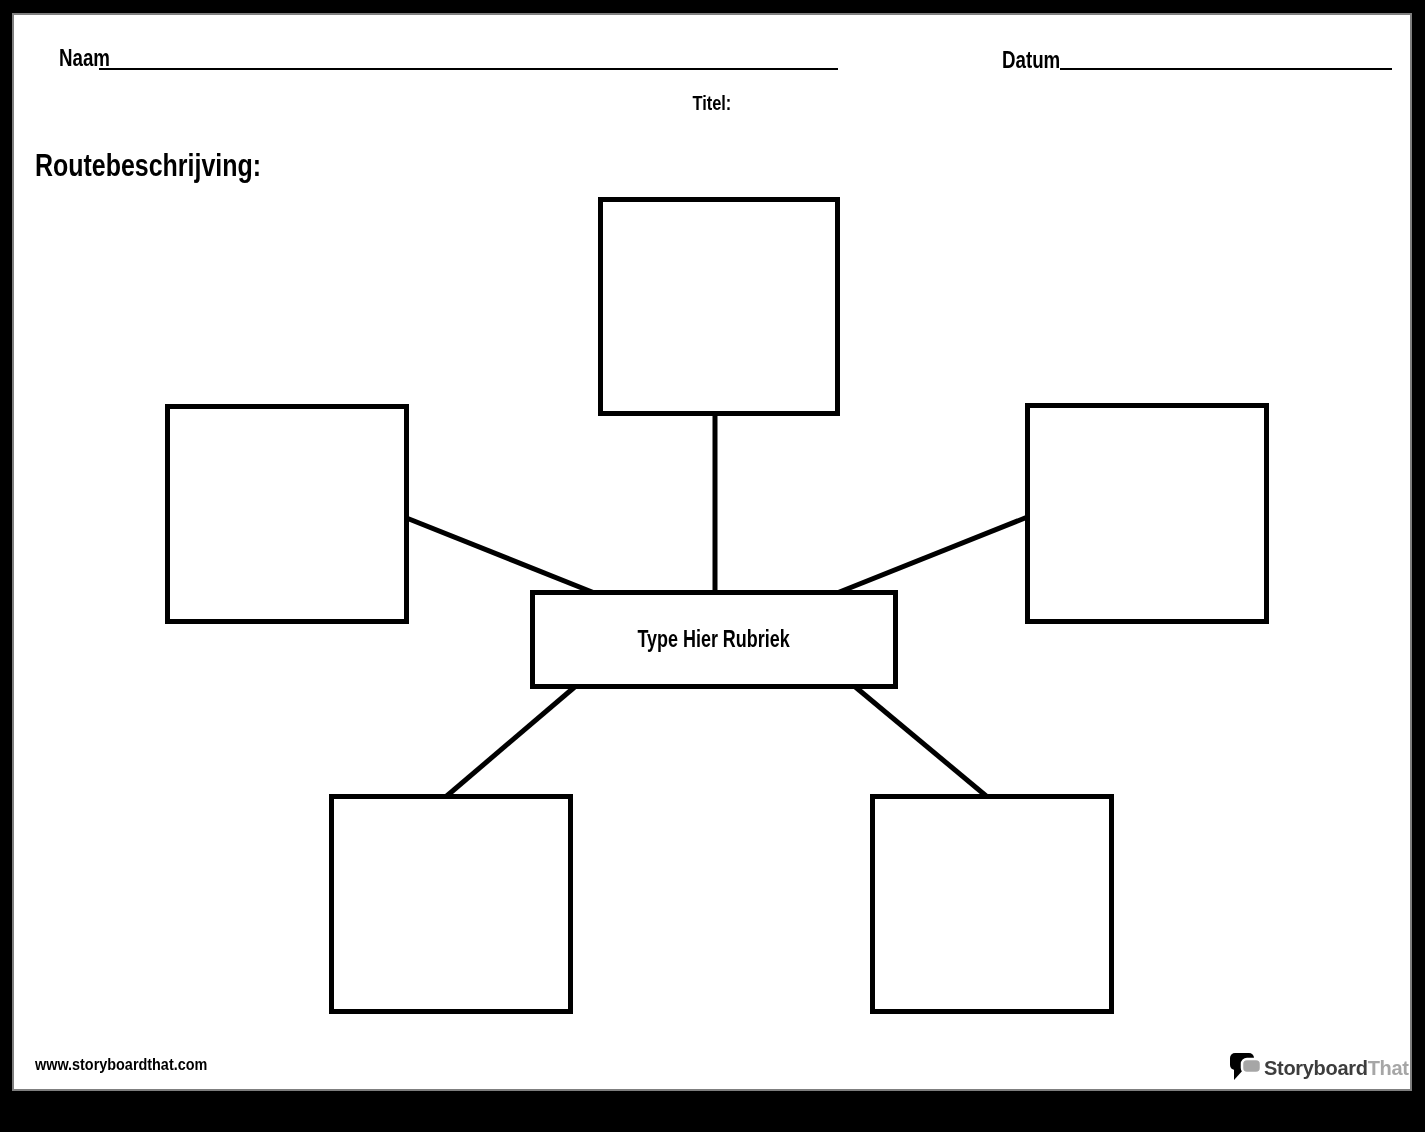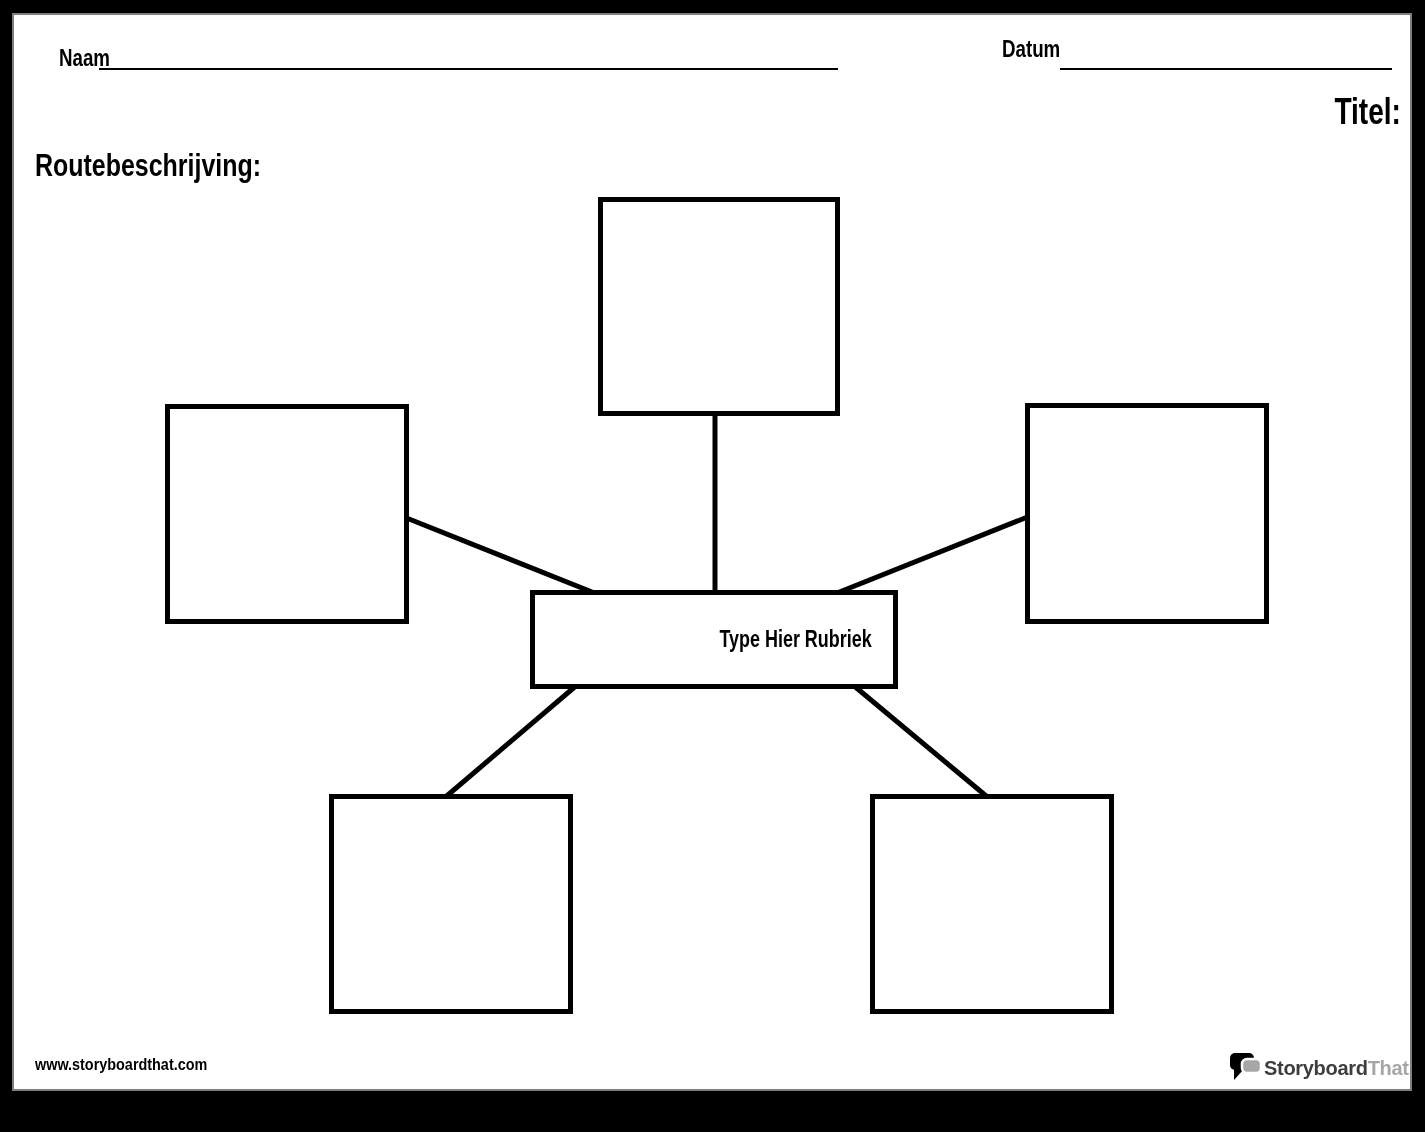--- a/index.html
+++ b/index.html
@@ -29,36 +29,36 @@
     white-space:nowrap;
   }
   .cond.center{transform-origin:50% 50%;}
   .field-label{font-size:24px;text-align:center;}
   .write-line{
     border-bottom:2px solid #000;
     height:24px;
   }
   .titel-row{
     left:0;top:76px;width:100%;
-    text-align:right;
-    font-size:36px;
+    text-align:center;
+    font-size:21px;
   }
   .directions{left:21px;top:132px;font-size:32px;}
   svg.connectors{position:absolute;left:0;top:0;width:1396px;height:1074px;}
   .cell{
     box-sizing:border-box;
     border:5px solid #000;
     background:#fff;
   }
   .center-box{
     left:516px;top:575px;width:368px;height:99px;
     box-sizing:border-box;
     border:5px solid #000;
     background:#fff;
-    display:flex;align-items:center;justify-content:flex-end;
+    display:flex;align-items:center;justify-content:center;
     font-size:23px;
   }
   .site-url{left:21px;top:1041px;font-size:16px;font-weight:bold;}
   .logo{
     left:1214px;top:1034px;height:38px;
     display:flex;align-items:center;
   }
   .logo-text{
     font-size:20px;
     letter-spacing:-0.3px;
@@ -71,21 +71,21 @@
 </head>
 <body>
 
 <div class="page">
 
   <span class="abs ink field-label" style="left:45px;top:29px;">
     <span class="cond">Naam</span>
   </span>
   <div class="abs write-line" style="left:85px;top:29px;width:739px;"></div>
 
-  <span class="abs ink field-label" style="left:988px;top:20px;">
+  <span class="abs ink field-label" style="left:988px;top:31px;">
     <span class="cond">Datum</span>
   </span>
   <div class="abs write-line" style="left:1046px;top:29px;width:332px;"></div>
 
   <div class="abs ink titel-row">
     <span class="cond center">Titel:</span>
   </div>
 
   <span class="abs ink directions">
     <span class="cond">Routebeschrijving:</span>

